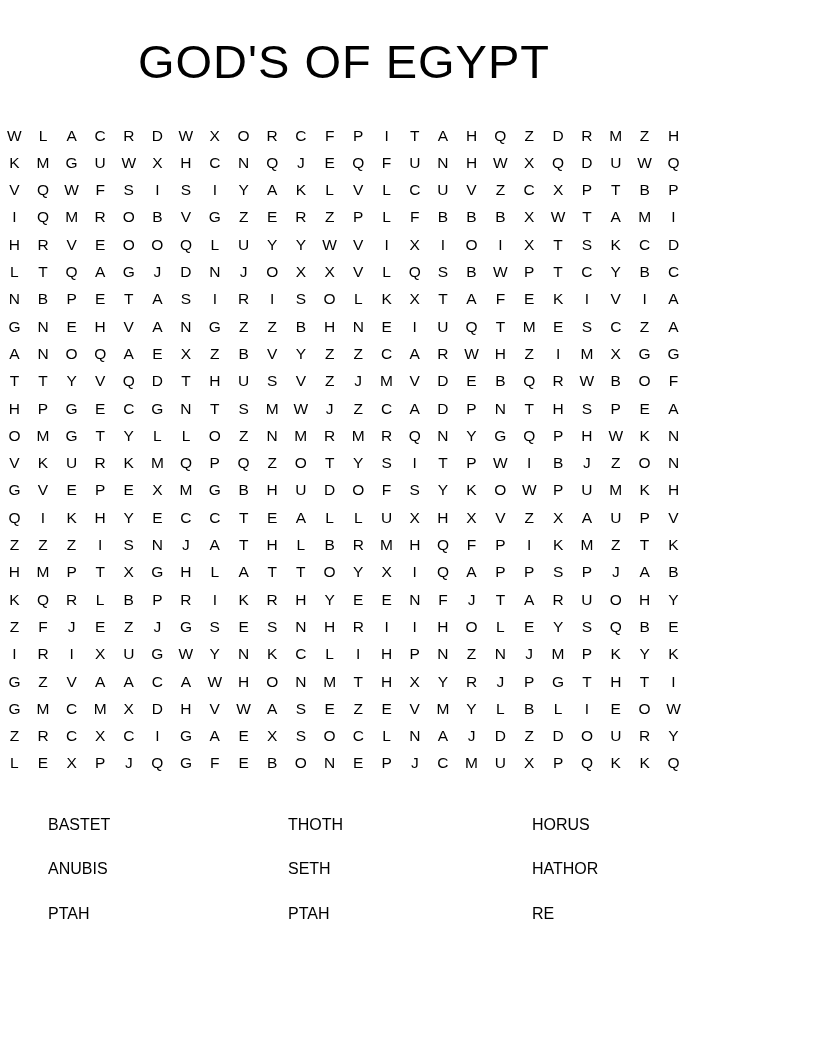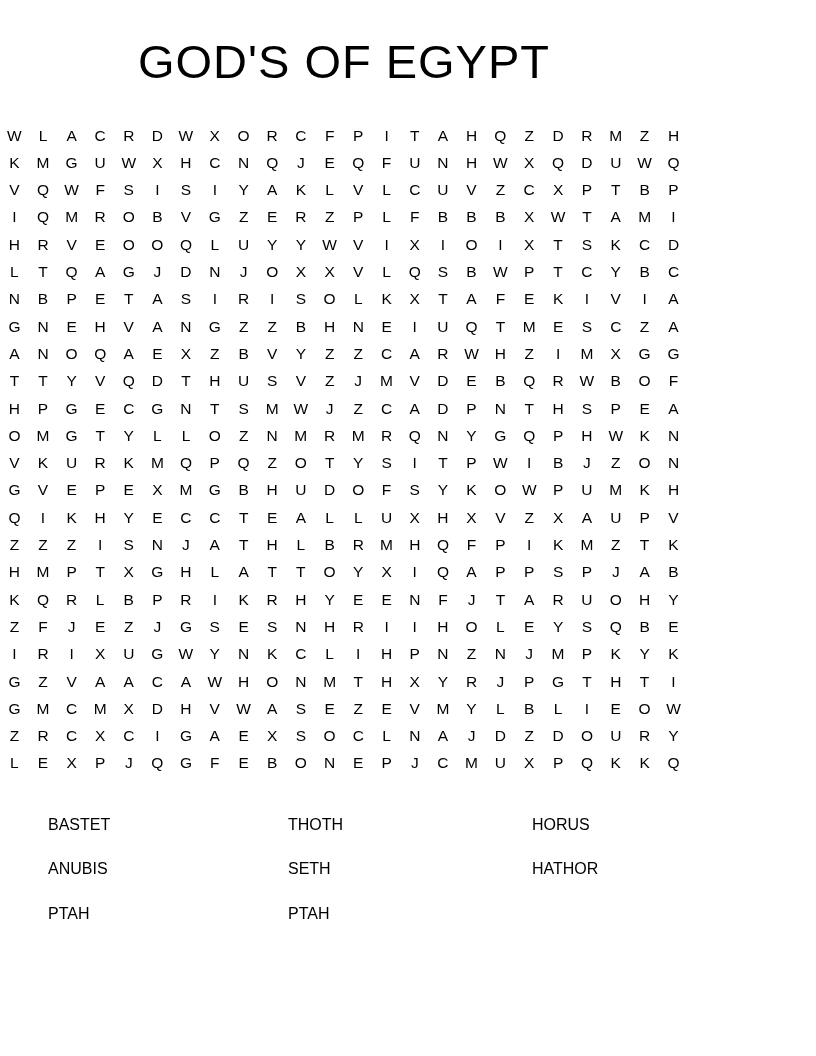--- a/index.html
+++ b/index.html
@@ -705,16 +705,17 @@
 
   <div class="words">
       <div class="word">BASTET</div>
       <div class="word">THOTH</div>
       <div class="word">HORUS</div>
       <div class="word">ANUBIS</div>
       <div class="word">SETH</div>
       <div class="word">HATHOR</div>
       <div class="word">PTAH</div>
       <div class="word">PTAH</div>
+      <div class="word">RE</div>
       <div class="word"></div>
     </div>
 
 </div>
 
 </body></html>

